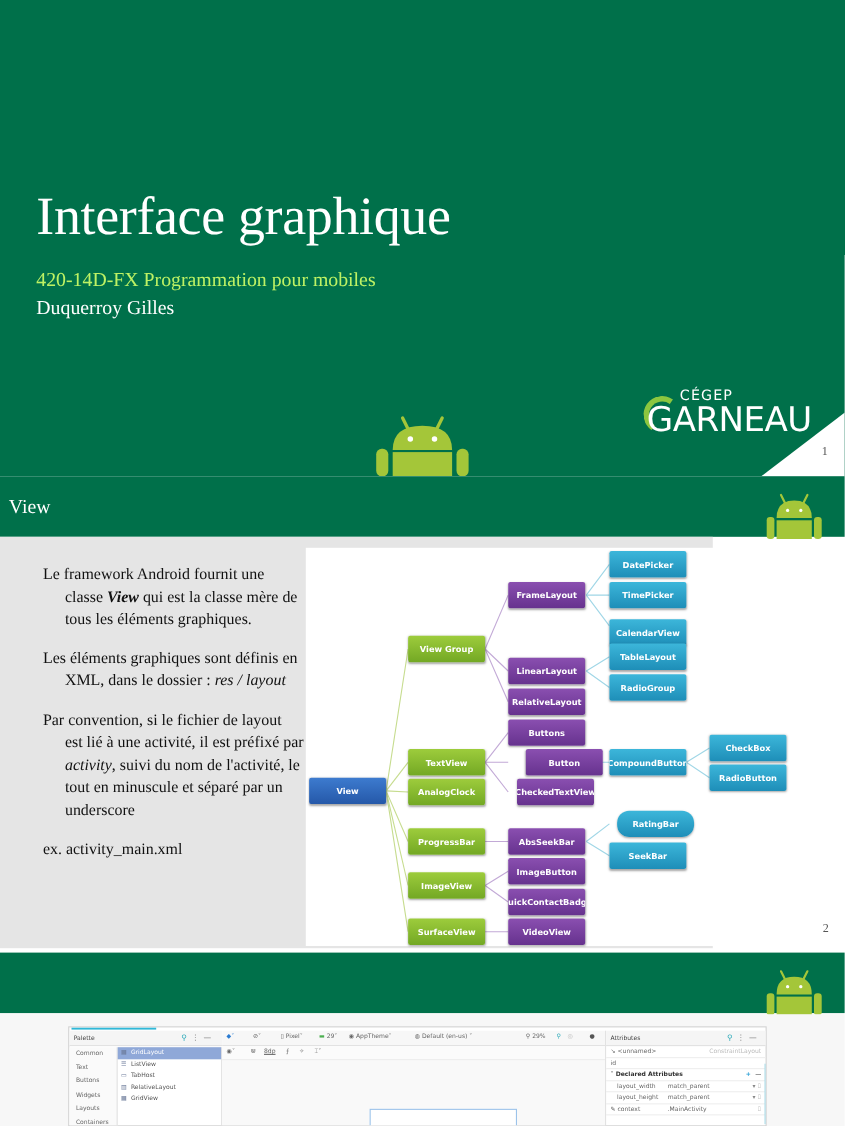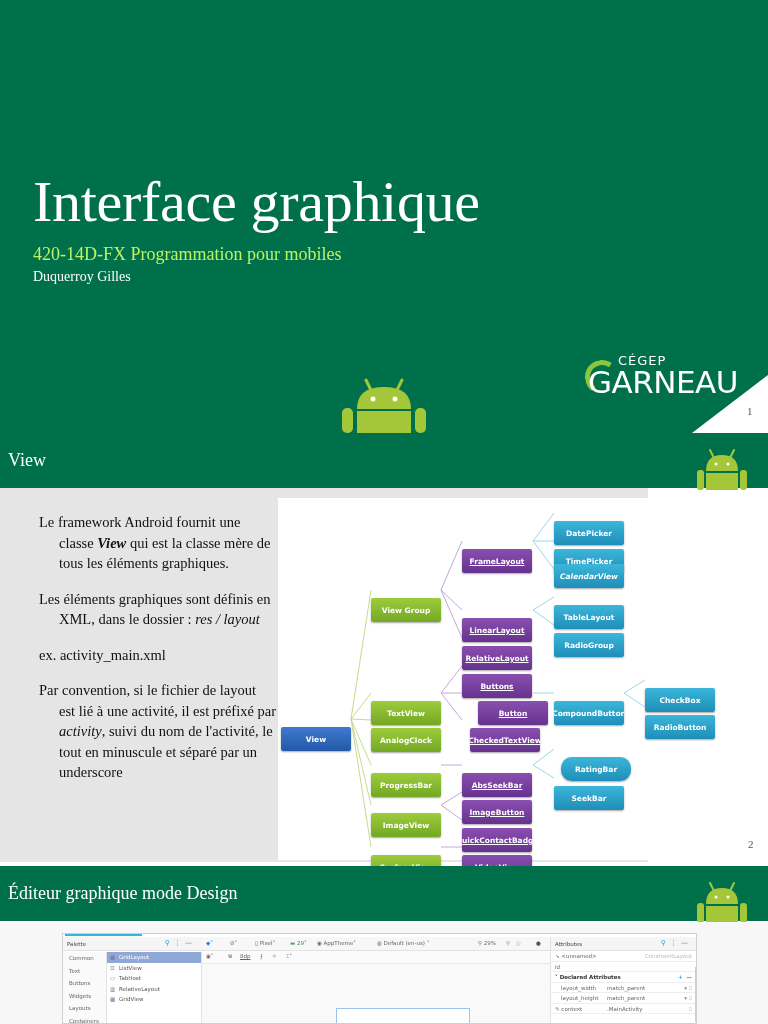--- a/index.html
+++ b/index.html
@@ -1,23 +1,23 @@
 <!DOCTYPE html>
 <html><head>
 <meta charset="utf-8">
 <style>
   * { box-sizing: border-box; margin: 0; padding: 0; }
   html, body { width: 768px; height: 1024px; overflow: hidden; background: #ffffff; }
   body { position: relative; font-family: "Liberation Serif", "DejaVu Serif", serif; }
 
   
   .slide1 { position: absolute; left: 0; top: 0; width: 768px; height: 433px; background: #00704a; overflow: hidden; }
-  .s1-title { position: absolute; left: 33px; top: 168px; font-size: 58px; color: #ffffff; letter-spacing: -0.3px; }
+  .s1-title { position: absolute; left: 33px; top: 168px; font-size: 49px; color: #ffffff; letter-spacing: -0.3px; }
   .s1-sub { position: absolute; left: 33px; top: 244px; font-size: 18px; color: #bef264; }
-  .s1-author { position: absolute; left: 33px; top: 269px; font-size: 14px; color: #ffffff; }
+  .s1-author { position: absolute; left: 33px; top: 269px; font-size: 18px; color: #ffffff; }
   .logo { position: absolute; left: 584px; top: 352px; width: 170px; height: 50px; }
   .logo-cegep { position: absolute; left: 34px; top: 1px; font-family: "DejaVu Sans", sans-serif; font-size: 13px; color: #ffffff; letter-spacing: 1px; }
   .logo-garneau { position: absolute; left: 4px; top: 12px; font-family: "DejaVu Sans", sans-serif; font-weight: normal; font-size: 31px; color: #ffffff; letter-spacing: -0.5px; }
   .logo-arc { position: absolute; left: 1px; top: 8px; width: 34px; height: 34px; border: 5px solid #8cc63f; border-radius: 50%; border-right-color: transparent; border-bottom-color: transparent; transform: rotate(-10deg); }
   .corner-tri { position: absolute; right: 0; bottom: 0; width: 0; height: 0; border-style: solid; border-width: 0 0 58px 76px; border-color: transparent transparent #ffffff transparent; }
   .s1-num { position: absolute; left: 747px; top: 405px; font-size: 11px; color: #555555; }
   .android-big { position: absolute; left: 340px; top: 376px; }
 
   
   .bar { position: absolute; left: 0; width: 768px; background: #00704a; }
@@ -29,24 +29,24 @@
   .s2-text { position: absolute; left: 39px; top: 70px; width: 250px; font-size: 14.5px; color: #111111; line-height: 20.5px; }
   .para { margin-bottom: 15px; }
   .para .first { display: block; }
   .para .rest { display: block; padding-left: 20px; }
   .diagram-bg { position: absolute; left: 278px; top: 56px; width: 438px; height: 362px; background: #ffffff; }
   .s2-num { position: absolute; left: 748px; top: 397px; font-size: 11px; color: #555555; }
 
   .node { position: absolute; width: 70px; height: 24px; border-radius: 2px; color: #ffffff;
           font-family: "DejaVu Sans", sans-serif; font-size: 7.5px; font-weight: bold;
           display: flex; align-items: center; justify-content: center; text-align: center;
-          box-shadow: 0 1px 2px rgba(0,0,0,0.35); white-space: nowrap; overflow: hidden; margin-top: 20px; }
+          box-shadow: 0 1px 2px rgba(0,0,0,0.35); white-space: nowrap; overflow: hidden; }
   .n-root { background: linear-gradient(#3d7bcf, #2558a8); }
   .n-green { background: linear-gradient(#9dcc3c, #73a824); }
-  .n-purple { background: linear-gradient(#8a4fb0, #66328e); text-decoration: underline; }
+  .n-purple { background: linear-gradient(#8a4fb0, #66328e); }
   .n-blue { background: linear-gradient(#3cb6da, #1e8eb8); }
   svg.links { position: absolute; left: 0; top: 0; }
 
   
   .slide3 { position: absolute; left: 0; top: 922px; width: 768px; height: 102px; background: #f7f7f7; }
   .ide { position: absolute; left: 62px; top: 11px; width: 635px; height: 91px; background: #ffffff; border: 1px solid #d0d0d0; font-family: "DejaVu Sans", sans-serif; font-size: 5.5px; color: #444; overflow: hidden; }
   .ide-progress { position: absolute; left: 2px; top: 0; width: 77px; height: 2px; background: #30b8d8; }
   .pal-head { position: absolute; left: 0; top: 3px; width: 139px; height: 14px; border-bottom: 1px solid #e2e2e2; background: #f5f5f5; }
   .pal-title { position: absolute; left: 4px; top: 4px; }
   .pal-icons { position: absolute; right: 6px; top: 2px; color: #777; font-size: 7px; letter-spacing: 4px; }
@@ -121,25 +121,25 @@
   <div class="s2-text" style="top:24px;">
     <div class="para">
       <span class="first">Le framework Android fournit une</span>
       <span class="rest"><span>classe </span><b><i>View</i></b><span> qui est la classe mère de tous les éléments graphiques.</span></span>
     </div>
     <div class="para">
       <span class="first">Les éléments graphiques sont définis en</span>
       <span class="rest"><span>XML, dans le dossier : </span><i>res / layout</i><span></span></span>
     </div>
     <div class="para">
-      <span class="first">ex. activity_main.xml</span>
-    </div>
-    <div class="para">
       <span class="first">Par convention, si le fichier de layout</span>
       <span class="rest"><span>est lié à une activité, il est préfixé par </span><i>activity</i><span>, suivi du nom de l'activité, le tout en minuscule et séparé par un underscore</span></span>
+    </div>
+    <div class="para">
+      <span class="first">ex. activity_main.xml</span>
     </div>
   </div>
 
   <div class="diagram-bg" style="top:10px;">
 
     <svg class="links" width="438" height="362">
       <g stroke="#c6dc8e" stroke-width="1" fill="none">
         <line x1="73" y1="221" x2="93" y2="92"></line>
         <line x1="73" y1="221" x2="93" y2="195"></line>
         <line x1="73" y1="221" x2="93" y2="222"></line>
@@ -188,36 +188,35 @@
     <div class="node n-purple" style="left:184px;top:156px;">Buttons</div>
     <div class="node n-purple" style="left:200px;top:183px;">Button</div>
     <div class="node n-purple" style="left:192px;top:210px;">CheckedTextView</div>
     <div class="node n-purple" style="left:184px;top:255px;">AbsSeekBar</div>
     <div class="node n-purple" style="left:184px;top:282px;">ImageButton</div>
     <div class="node n-purple" style="left:184px;top:310px;">QuickContactBadge</div>
     <div class="node n-purple" style="left:184px;top:337px;">VideoView</div>
 
     <div class="node n-blue" style="left:276px;top:3px;">DatePicker</div>
     <div class="node n-blue" style="left:276px;top:31px;">TimePicker</div>
-    <div class="node n-blue" style="left:276px;top:46px;font-style:italic;">CalendarView</div>
+    <div class="node n-blue" style="left:276px;top:65px;">CalendarView</div>
     <div class="node n-blue" style="left:276px;top:87px;">TableLayout</div>
     <div class="node n-blue" style="left:276px;top:115px;">RadioGroup</div>
     <div class="node n-blue" style="left:276px;top:183px;">CompoundButton</div>
     <div class="node n-blue" style="left:283px;top:239px;border-radius:11px;">RatingBar</div>
     <div class="node n-blue" style="left:276px;top:268px;">SeekBar</div>
 
     <div class="node n-blue" style="left:367px;top:170px;">CheckBox</div>
     <div class="node n-blue" style="left:367px;top:197px;">RadioButton</div>
   </div>
 
   <div class="s2-num" style="top:350px;">2</div>
 </div>
 
 <div class="bar" style="top:866px;height:55px;">
-  <div class="bar-title" style="top:17px;">Éditeur graphique mode Design</div>
   <svg class="android-sm" style="top:14px;" width="54" height="43" viewBox="0 0 54 43">
     <g fill="#a4c639">
       <line x1="15" y1="3" x2="19" y2="11" stroke="#a4c639" stroke-width="2" stroke-linecap="round"></line>
       <line x1="39" y1="3" x2="35" y2="11" stroke="#a4c639" stroke-width="2" stroke-linecap="round"></line>
       <path d="M11 24 Q11 8 27 8 Q43 8 43 24 Z"></path>
       <rect x="11" y="26" width="32" height="17"></rect>
       <rect x="2" y="23" width="7" height="20" rx="3"></rect>
       <rect x="45" y="23" width="7" height="20" rx="3"></rect>
     </g>
     <circle cx="21" cy="17" r="1.5" fill="#ffffff"></circle>

